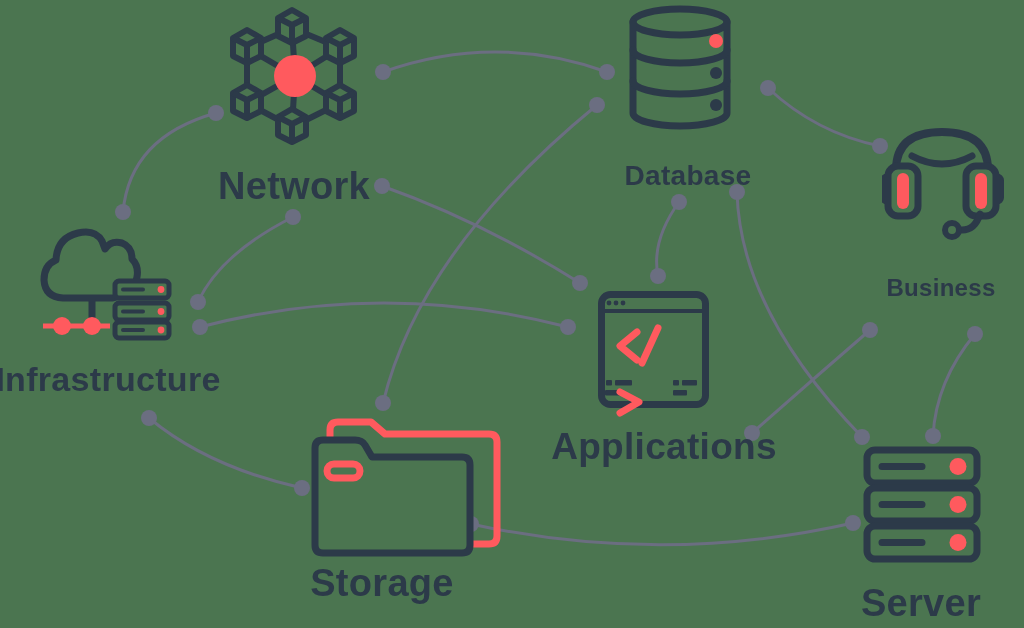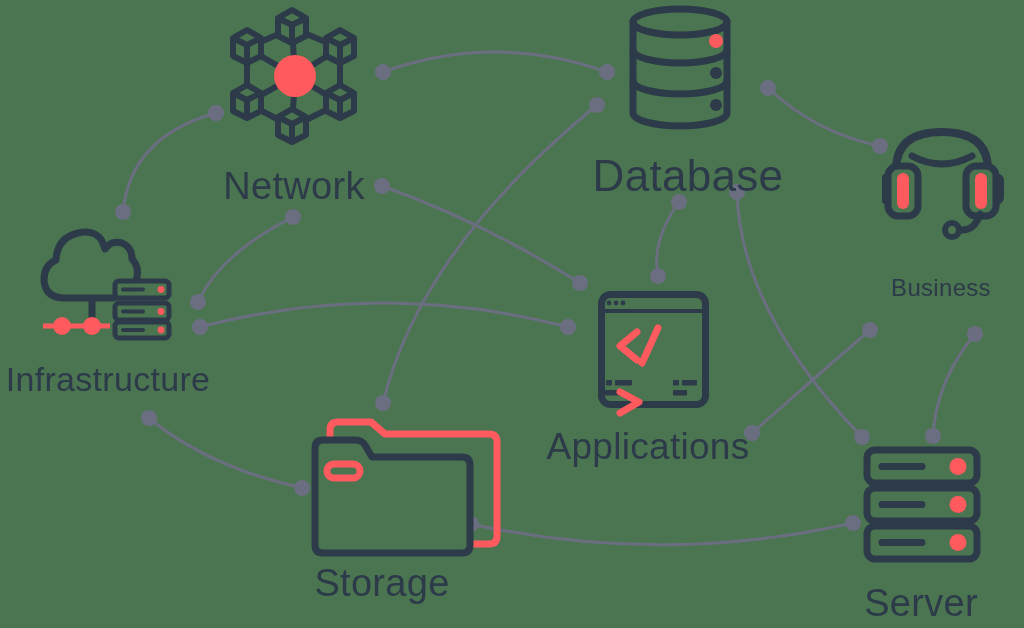--- a/index.html
+++ b/index.html
@@ -14,21 +14,21 @@
     --bg:#4b7550;
     --ink:#2c3a49;
     --red:#ff5a5e;
     --wire:#6b6e81;
   }
   .icon{position:absolute;}
   .node-label{
     position:absolute;
     transform:translate(-50%,-50%);
     color:var(--ink);
-    font-weight:normal;
+    font-weight:bold;
     letter-spacing:.3px;
     white-space:nowrap;
     text-align:center;
     line-height:1.12;
   }
   #edges{position:absolute;left:0;top:0;}
 </style>
 </head>
 <body>
 
@@ -224,26 +224,26 @@
     <g stroke="#2c3a49" stroke-width="7" stroke-linecap="round">
       <path d="M20 20.5 H60 M20 58.5 H60 M20 96.5 H60"></path>
     </g>
     <circle cx="96" cy="20.5" r="8.5" fill="var(--red)"></circle>
     <circle cx="96" cy="58.5" r="8.5" fill="var(--red)"></circle>
     <circle cx="96" cy="96.5" r="8.5" fill="var(--red)"></circle>
   </svg>
 
   <div class="node-label" style="left: 294px; top: 186px; font-size: 38px; color: rgb(44, 58, 73);">Network</div>
 
-  <div class="node-label" style="left: 688px; top: 176px; font-size: 44px; color: rgb(44, 58, 73);">Database</div>
+  <div class="node-label" style="left: 688px; top: 176px; font-size: 28px; color: rgb(44, 58, 73);">Database</div>
 
   <div class="node-label" style="left: 941px; top: 288px; font-size: 24px; color: rgb(44, 58, 73);">
     <span style="display:block">Business</span>
   </div>
 
   <div class="node-label" style="left: 108px; top: 379px; font-size: 34px; color: rgb(44, 58, 73);">Infrastructure</div>
 
-  <div class="node-label" style="left: 648px; top: 447px; font-size: 37px; color: rgb(44, 58, 73);">Applications</div>
+  <div class="node-label" style="left: 664px; top: 447px; font-size: 37px; color: rgb(44, 58, 73);">Applications</div>
 
   <div class="node-label" style="left: 921px; top: 603px; font-size: 38px; color: rgb(44, 58, 73);">Server</div>
 
   <div class="node-label" style="left: 382px; top: 583px; font-size: 38px; color: rgb(44, 58, 73);">Storage</div>
 </div>
 
 </body></html>

